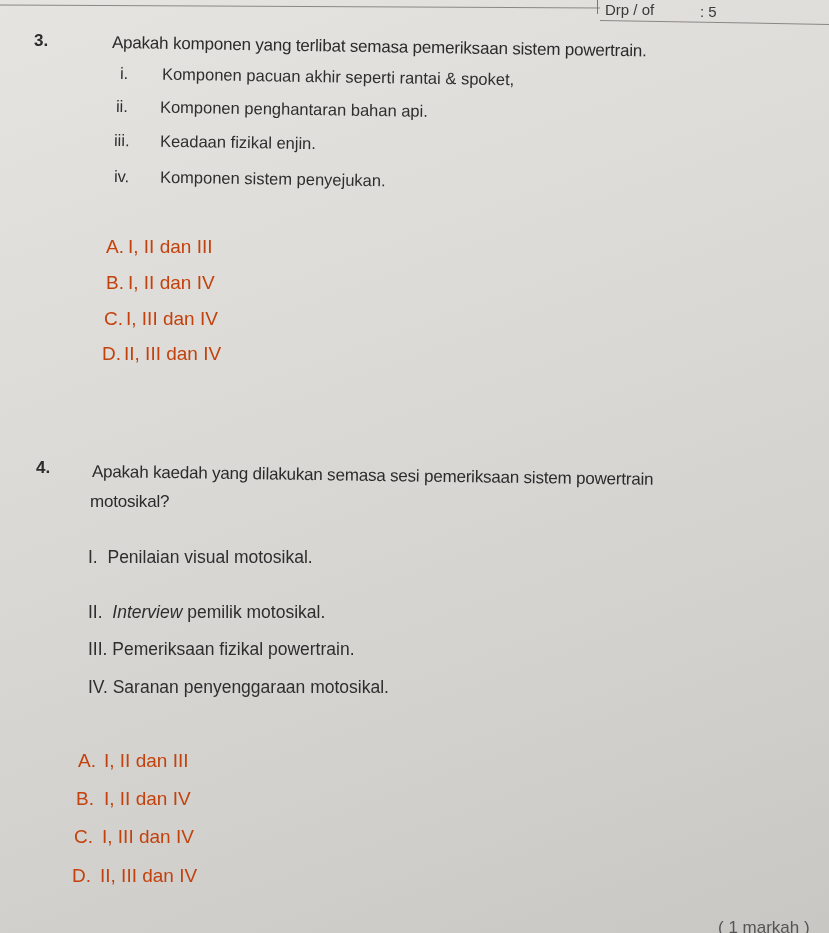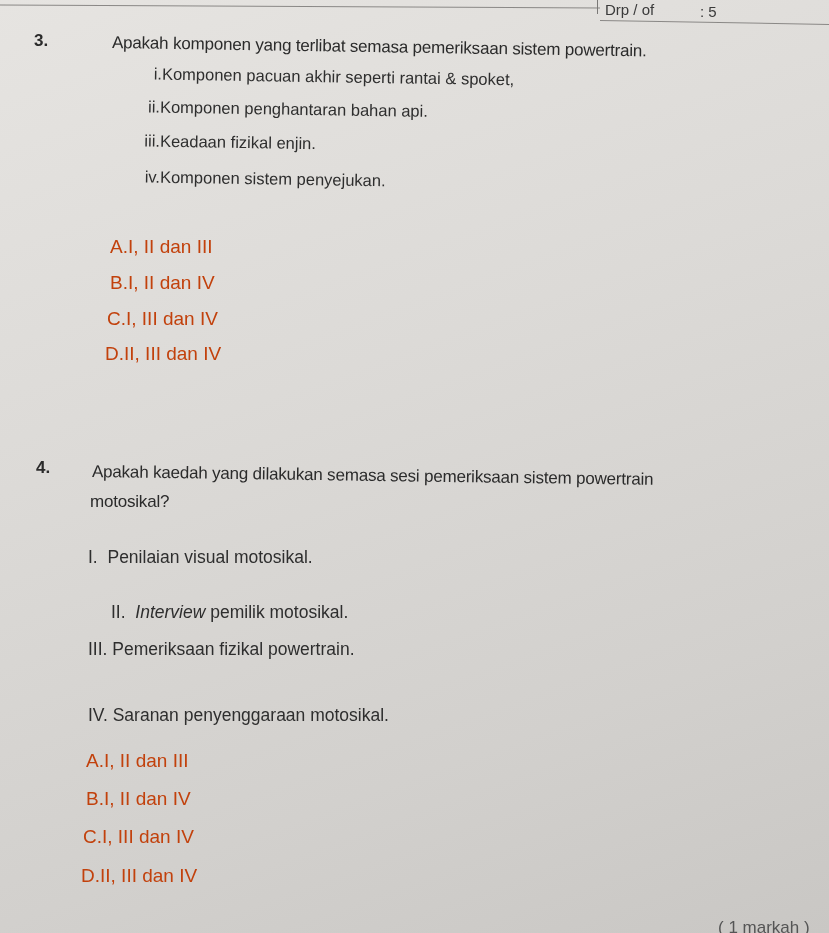--- a/index.html
+++ b/index.html
@@ -2,21 +2,21 @@
 <html><head>
   <meta charset="utf-8">
   <style>
     html, body { margin: 0; padding: 0; }
     body {
       width: 829px; height: 933px; overflow: hidden; position: relative;
       background: linear-gradient(160deg, #e6e4e1 0%, #dcdad7 40%, #d2d0cd 75%, #c9c7c4 100%);
       font-family: "Liberation Sans", sans-serif;
       color: #2f2f2f;
     }
-    .page-tilt { position: absolute; inset: 0; text-align: right; }
+    .page-tilt { position: absolute; inset: 0; }
     .header-line {
       position: absolute; left: 0; top: 6px; width: 600px; height: 1px;
       background: #8a8886; transform: rotate(0.3deg);
     }
     .header-line2 {
       position: absolute; left: 600px; top: 22px; width: 229px; height: 1px;
       background: #8a8886; transform: rotate(1deg);
     }
     .header-box {
       position: absolute; left: 597px; top: -4px; width: 1px; height: 18px;
@@ -77,27 +77,27 @@
     <span class="letter">D.</span><span>II, III dan IV</span>
   </div>
 
   <span class="q-num" style="left:36px; top:458px;">4.</span>
   <span class="q-text" style="left:92px; top:462px; transform: rotate(0.8deg); transform-origin:left center;">Apakah kaedah yang dilakukan semasa sesi pemeriksaan sistem powertrain</span>
   <span class="q-text" style="left:90px; top:492px;">motosikal?</span>
 
   <div class="stmt4" style="left:88px; top:547px;">
     <span>I.</span>&nbsp;&nbsp;<span>Penilaian visual motosikal.</span>
   </div>
-  <div class="stmt4" style="left:88px; top:602px;margin-left:23px;">
+  <div class="stmt4" style="left:88px; top:602px;">
     <span>II.</span>&nbsp;&nbsp;<span class="italic">Interview</span><span> pemilik motosikal.</span>
   </div>
   <div class="stmt4" style="left:88px; top:639px;">
     <span>III.</span>&nbsp;<span>Pemeriksaan fizikal powertrain.</span>
   </div>
-  <div class="stmt4" style="left:88px; top:677px;margin-top:28px;">
+  <div class="stmt4" style="left:88px; top:677px;">
     <span>IV.</span>&nbsp;<span>Saranan penyenggaraan motosikal.</span>
   </div>
 
   <div class="opt" style="left:78px; top:750px;">
     <span class="letter" style="width:26px;">A.</span><span>I, II dan III</span>
   </div>
   <div class="opt" style="left:76px; top:788px;">
     <span class="letter" style="width:28px;">B.</span><span>I, II dan IV</span>
   </div>
   <div class="opt" style="left:74px; top:826px;">

